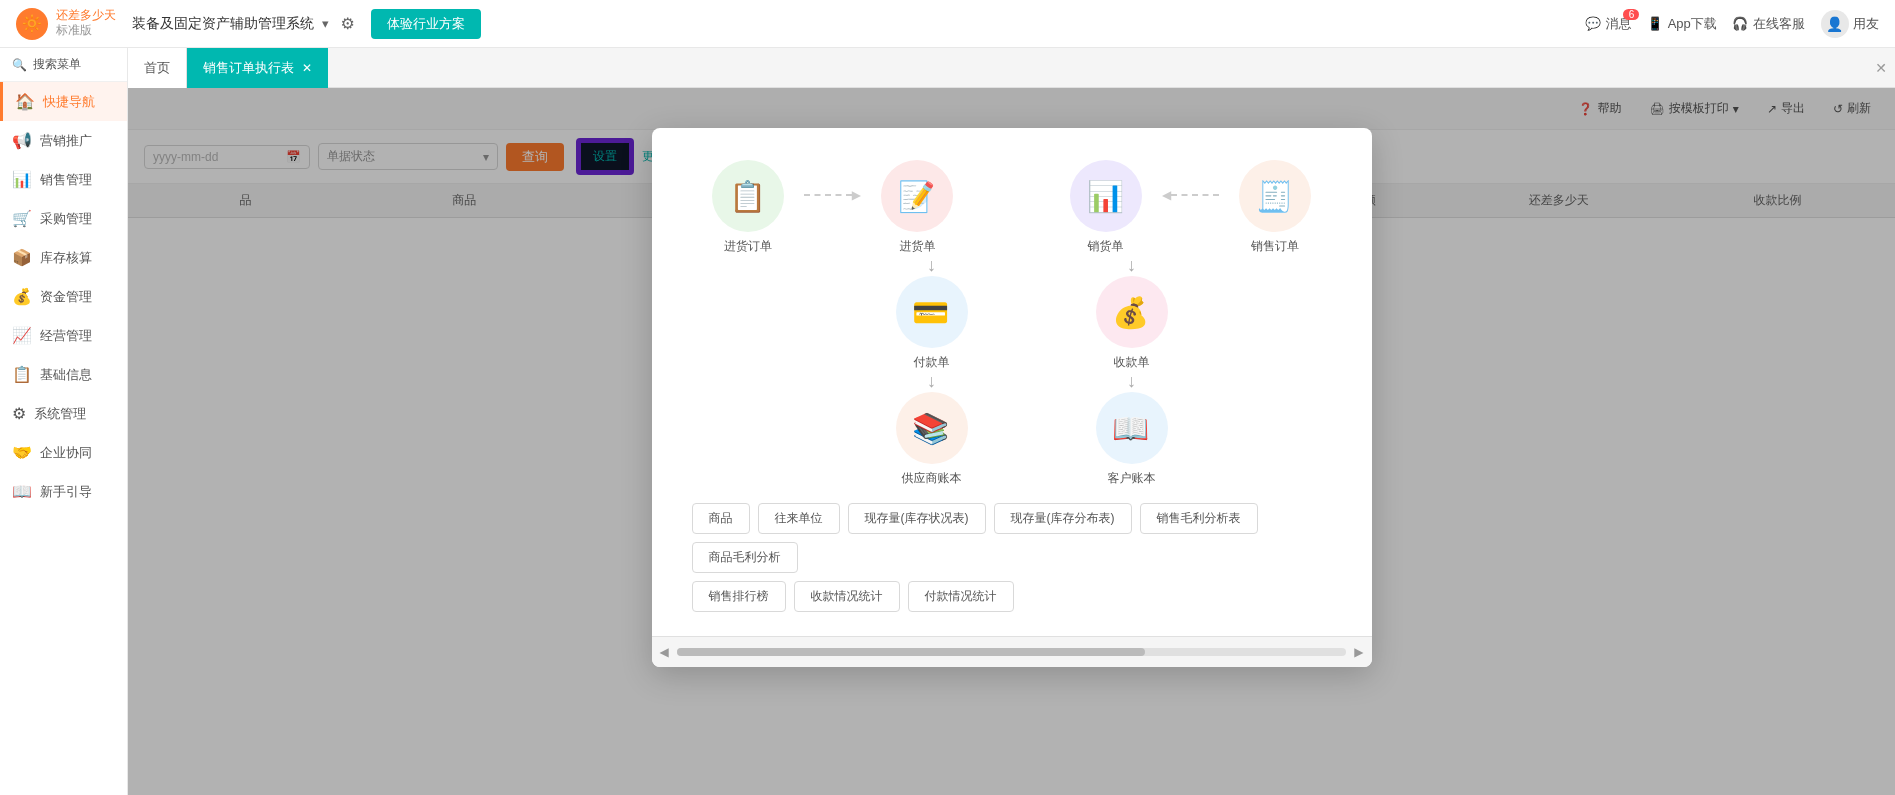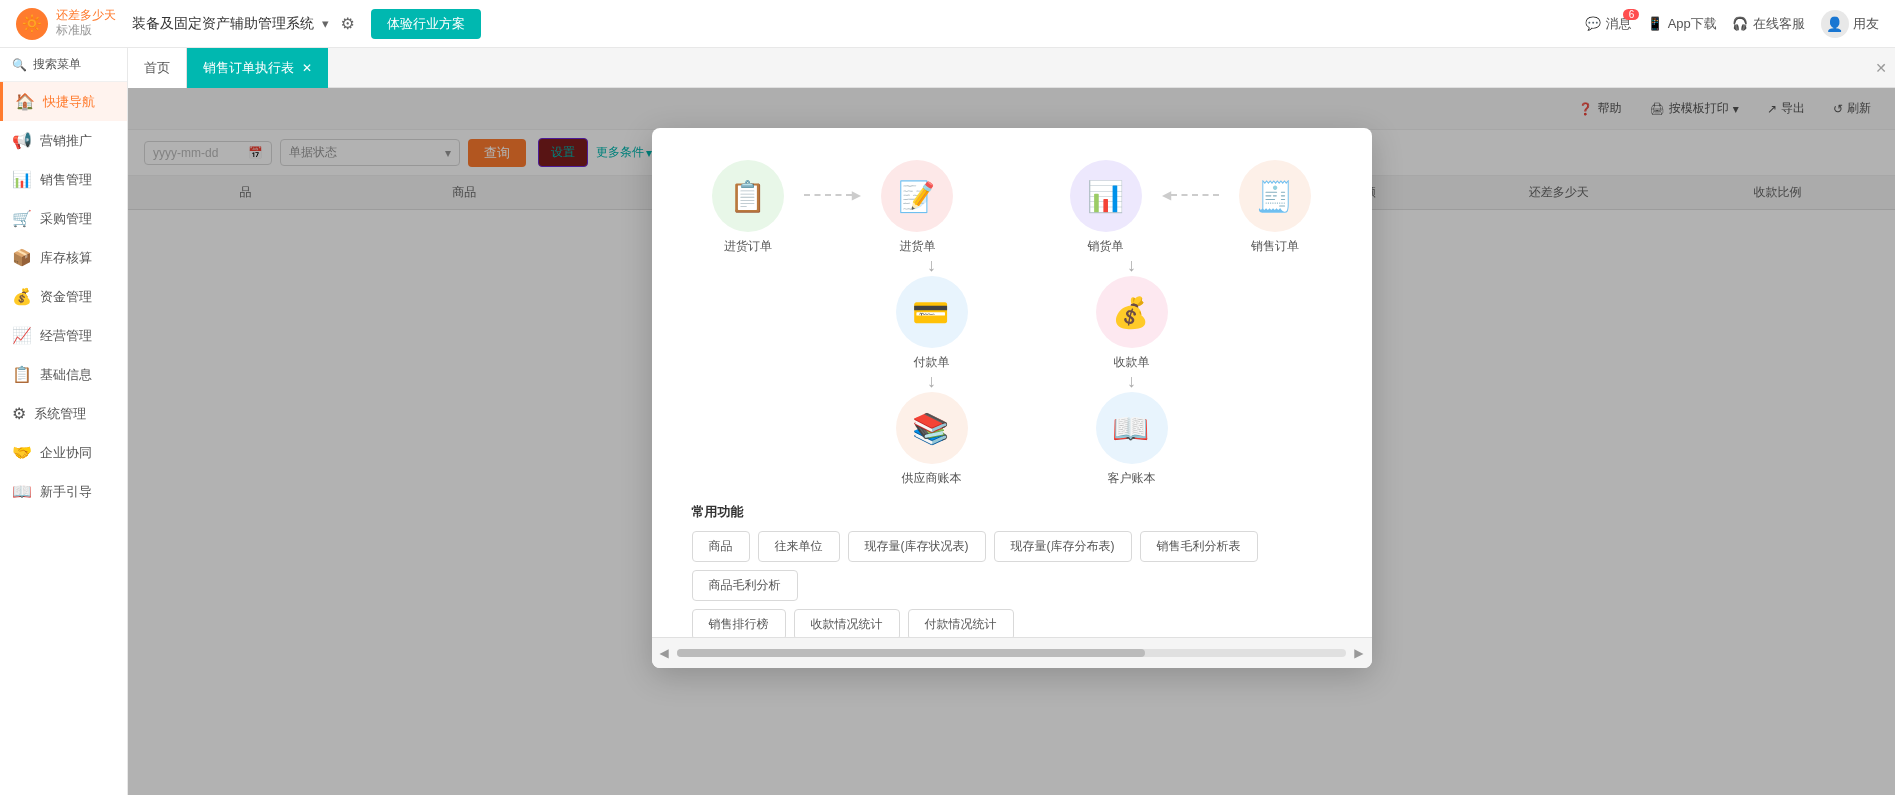--- a/index.html
+++ b/index.html
@@ -37,24 +37,24 @@
     .tab-item { padding: 0 16px; height: 40px; display: flex; align-items: center; color: #fff; background: #00b8b0; cursor: pointer; font-size: 13px; gap: 8px; }
     .tab-close { font-size: 12px; cursor: pointer; }
     .tab-close-main { position: absolute; right: 16px; top: 50%; transform: translateY(-50%); color: #999; cursor: pointer; font-size: 16px; }
 
     
     .content-toolbar { padding: 8px 16px; display: flex; align-items: center; gap: 12px; border-bottom: 1px solid #f0f0f0; background: #fafafa; }
     .toolbar-btn { display: flex; align-items: center; gap: 4px; color: #555; cursor: pointer; font-size: 12px; padding: 4px 8px; }
 
     
     .filter-area { padding: 8px 16px; display: flex; align-items: center; gap: 8px; border-bottom: 1px solid #f0f0f0; }
-    .filter-input { border: 1px solid #d9d9d9; border-radius: 4px; padding: 4px 8px; width: 128px; font-size: 12px; color: #999; display: flex; align-items: center; gap: 4px; }
+    .filter-input { border: 1px solid #d9d9d9; border-radius: 4px; padding: 4px 8px; width: 166px; font-size: 12px; color: #999; display: flex; align-items: center; gap: 4px; }
     .filter-select { border: 1px solid #d9d9d9; border-radius: 4px; padding: 4px 8px; width: 180px; font-size: 12px; color: #999; display: flex; align-items: center; justify-content: space-between; gap: 18px; }
     .query-btn { background: #ff7b2e; color: #fff; border: none; padding: 5px 16px; border-radius: 4px; cursor: pointer; font-size: 13px; }
-    .set-btn { color: #00b8b0; border: 1px solid #6d28d9; padding: 5px 12px; border-radius: 4px; cursor: pointer; font-size: 12px; background: #7f1d1d; margin-left: 4px; }
+    .set-btn { color: #00b8b0; border: 5px solid #6d28d9; padding: 5px 12px; border-radius: 4px; cursor: pointer; font-size: 12px; background: #0f172a; margin-left: 4px; }
     .more-conditions { color: #00b8b0; font-size: 12px; cursor: pointer; display: flex; align-items: center; gap: 2px; }
 
     
     .table-header { display: flex; align-items: center; background: #f5f5f5; border-bottom: 1px solid #e0e0e0; padding: 0 8px; }
     .th { padding: 8px 6px; font-size: 12px; color: #666; flex: 1; text-align: center; white-space: nowrap; }
     .no-data { display: flex; justify-content: center; align-items: center; padding: 60px 0; color: #999; font-size: 13px; }
 
     
     .modal-overlay { position: absolute; top: 0; left: 0; right: 0; bottom: 0; background: rgba(0,0,0,0.3); z-index: 100; display: flex; justify-content: center; align-items: flex-start; padding-top: 40px; }
     .modal { background: #fff; border-radius: 8px; width: 720px; max-height: 540px; box-shadow: 0 8px 32px rgba(0,0,0,0.2); overflow: hidden; display: flex; flex-direction: column; } 
@@ -353,21 +353,20 @@
 
                 <div class="flow-node">
                   <div class="flow-circle node-blue">
                     <span style="font-size:30px;color:#4090c0;">📖</span>
                   </div>
                   <div class="flow-label">客户账本</div>
                 </div>
               </div>
 
               <div class="common-funcs">
-                <div class="common-title">常用功能</div>
                 <div class="func-buttons">
                   <button class="func-btn">商品</button>
                   <button class="func-btn">往来单位</button>
                   <button class="func-btn">现存量(库存状况表)</button>
                   <button class="func-btn">现存量(库存分布表)</button>
                   <button class="func-btn">销售毛利分析表</button>
                   <button class="func-btn">商品毛利分析</button>
                 </div>
                 <div class="func-buttons" style="margin-top:8px;">
                   <button class="func-btn">销售排行榜</button>

